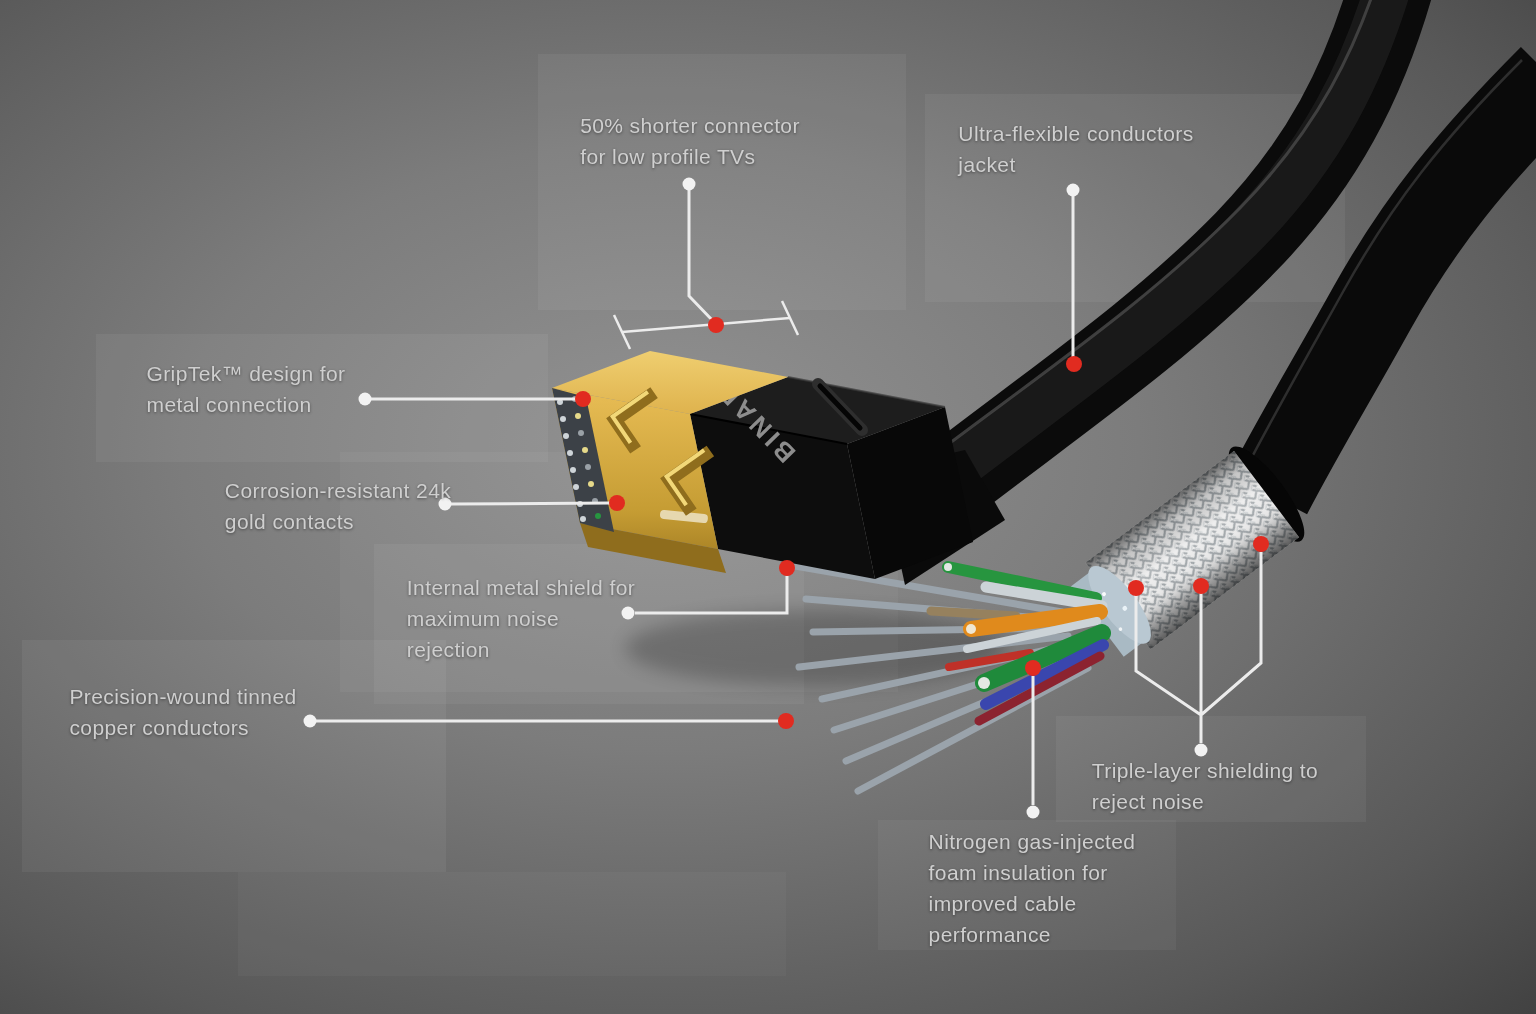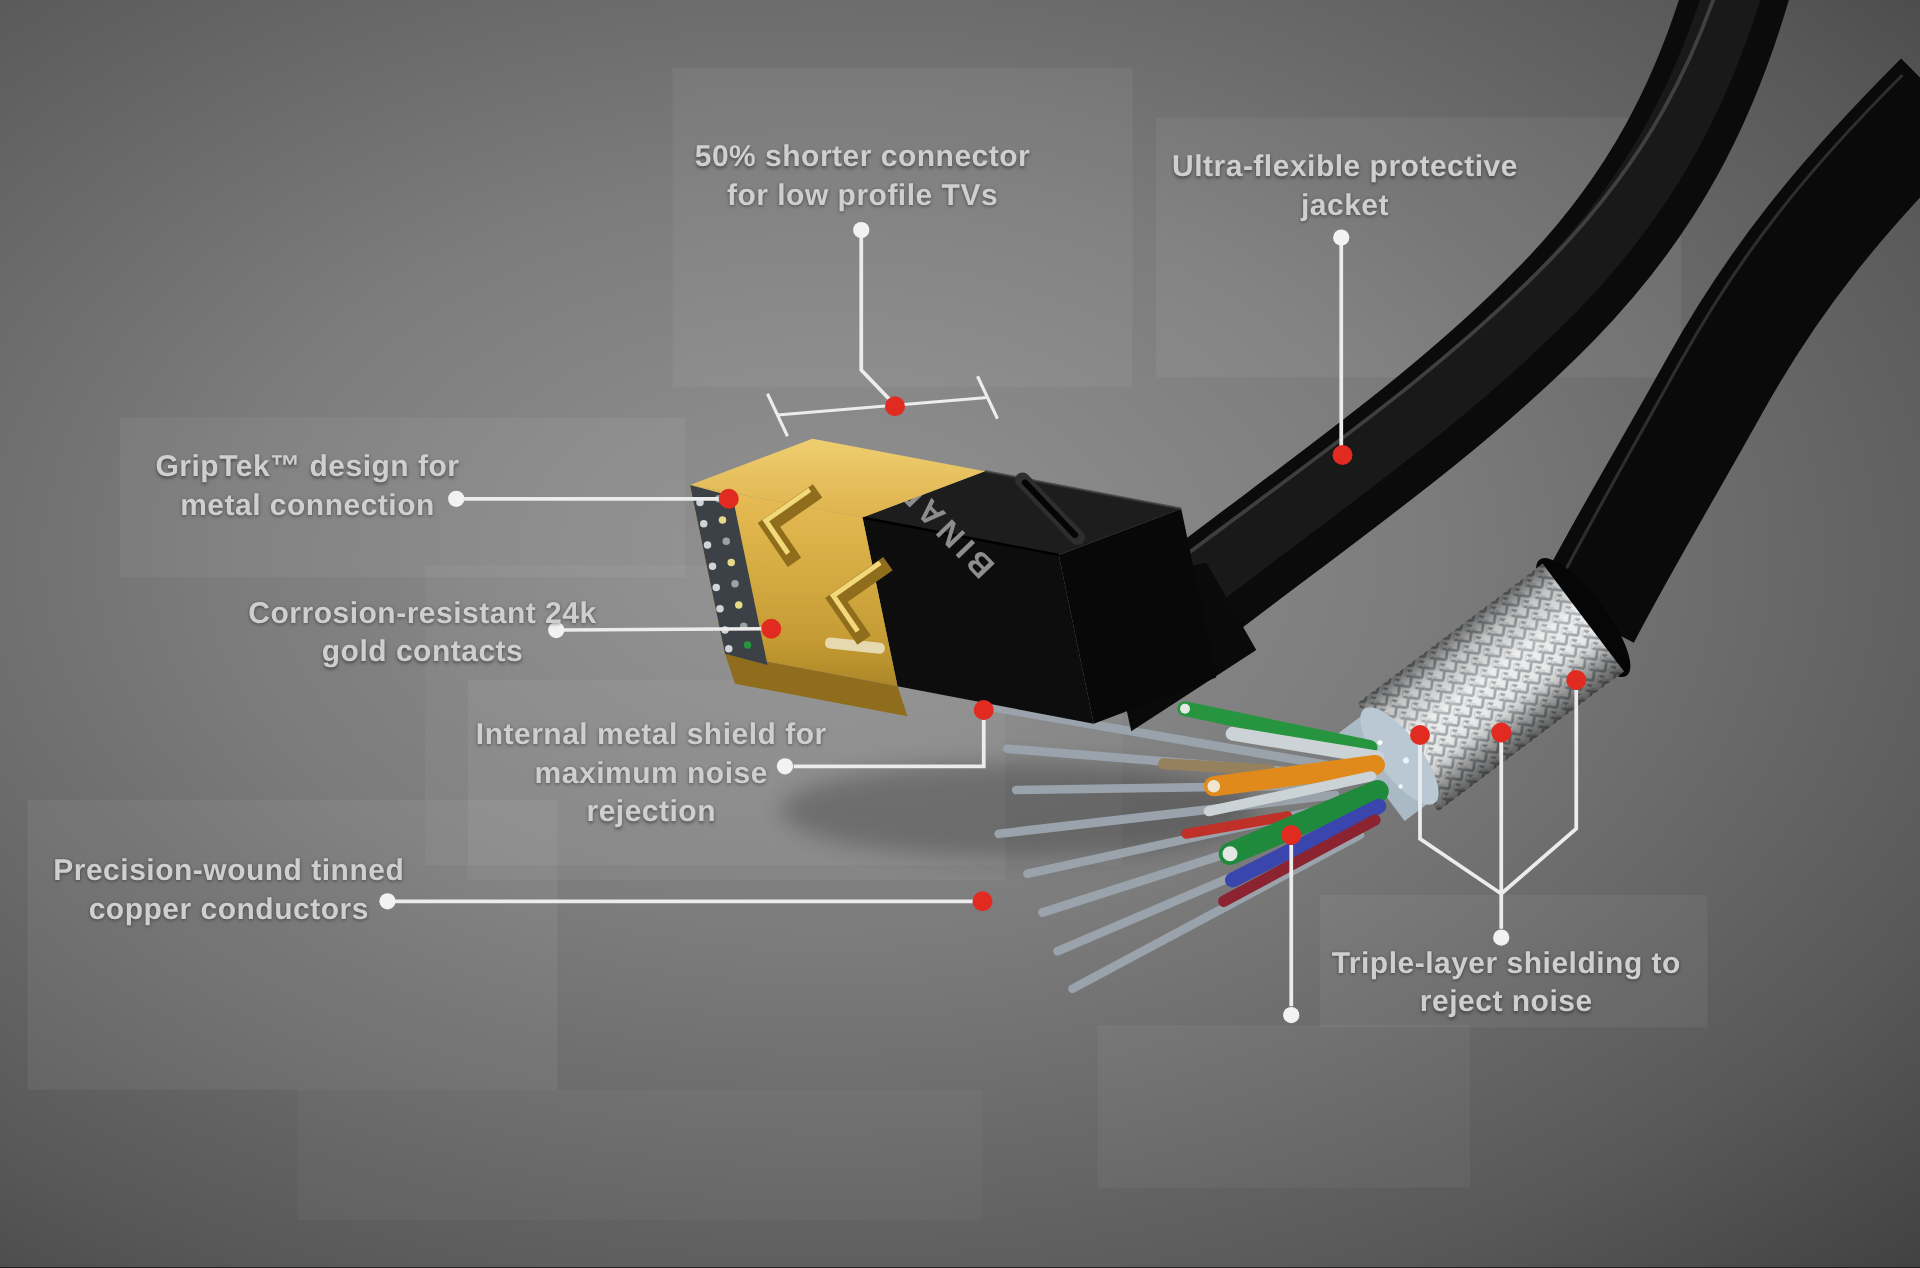--- a/index.html
+++ b/index.html
@@ -14,22 +14,22 @@
   .p3{left:96px;top:334px;width:452px;height:128px;background:rgba(255,255,255,.05);}
   .p4{left:340px;top:452px;width:558px;height:240px;background:rgba(255,255,255,.04);}
   .p5{left:374px;top:544px;width:430px;height:160px;background:rgba(255,255,255,.05);}
   .p6{left:22px;top:640px;width:424px;height:232px;background:rgba(255,255,255,.055);}
   .p6b{left:238px;top:872px;width:548px;height:104px;background:rgba(255,255,255,.03);}
   .p7{left:1056px;top:716px;width:310px;height:106px;background:rgba(255,255,255,.05);}
   .p8{left:878px;top:820px;width:298px;height:130px;background:rgba(255,255,255,.045);}
   svg.diagram{position:absolute;left:0;top:0;}
   .callout{
     position:absolute;transform:translateX(-50%);
-    color:#cfcfcf;font-size:24px;font-weight:bold;line-height:31px;
-    letter-spacing:.4px;text-align:center;white-space:pre-line;
+    color:#cfcfcf;font-size:21px;font-weight:normal;line-height:31px;
+    letter-spacing:.4px;text-align:left;white-space:pre-line;
     text-shadow:0 1px 3px rgba(0,0,0,.45);
   }
   .c1{left:690px;top:110px;}
   .c2{left:1076px;top:118px;}
   .c3{left:246px;top:358px;}
   .c4{left:338px;top:475px;}
   .c5{left:521px;top:572px;}
   .c6{left:183px;top:681px;}
   .c7{left:1205px;top:755px;}
   .c8{left:1032px;top:826px;}
@@ -223,27 +223,31 @@
       <circle cx="786" cy="721" r="8"></circle>
       <circle cx="1136" cy="588" r="8"></circle>
       <circle cx="1201" cy="586" r="8"></circle>
       <circle cx="1261" cy="544" r="8"></circle>
       <circle cx="1033" cy="668" r="8"></circle>
     </g>
   </svg>
 
   <div class="callout c1">50% shorter connector
 for low profile TVs</div>
-  <div class="callout c2">Ultra-flexible protective
+  <div class="callout c2">Ultra-flexible conductors
 jacket</div>
   <div class="callout c3">GripTek™ design for
 metal connection</div>
   <div class="callout c4">Corrosion-resistant 24k
 gold contacts</div>
   <div class="callout c5">Internal metal shield for
 maximum noise
 rejection</div>
   <div class="callout c7">Triple-layer shielding to
 reject noise</div>
   <div class="callout c6">Precision-wound tinned
 copper conductors</div>
+  <div class="callout c8">Nitrogen gas-injected
+foam insulation for
+improved cable
+performance</div>
 
 </div>
 
 </body></html>

